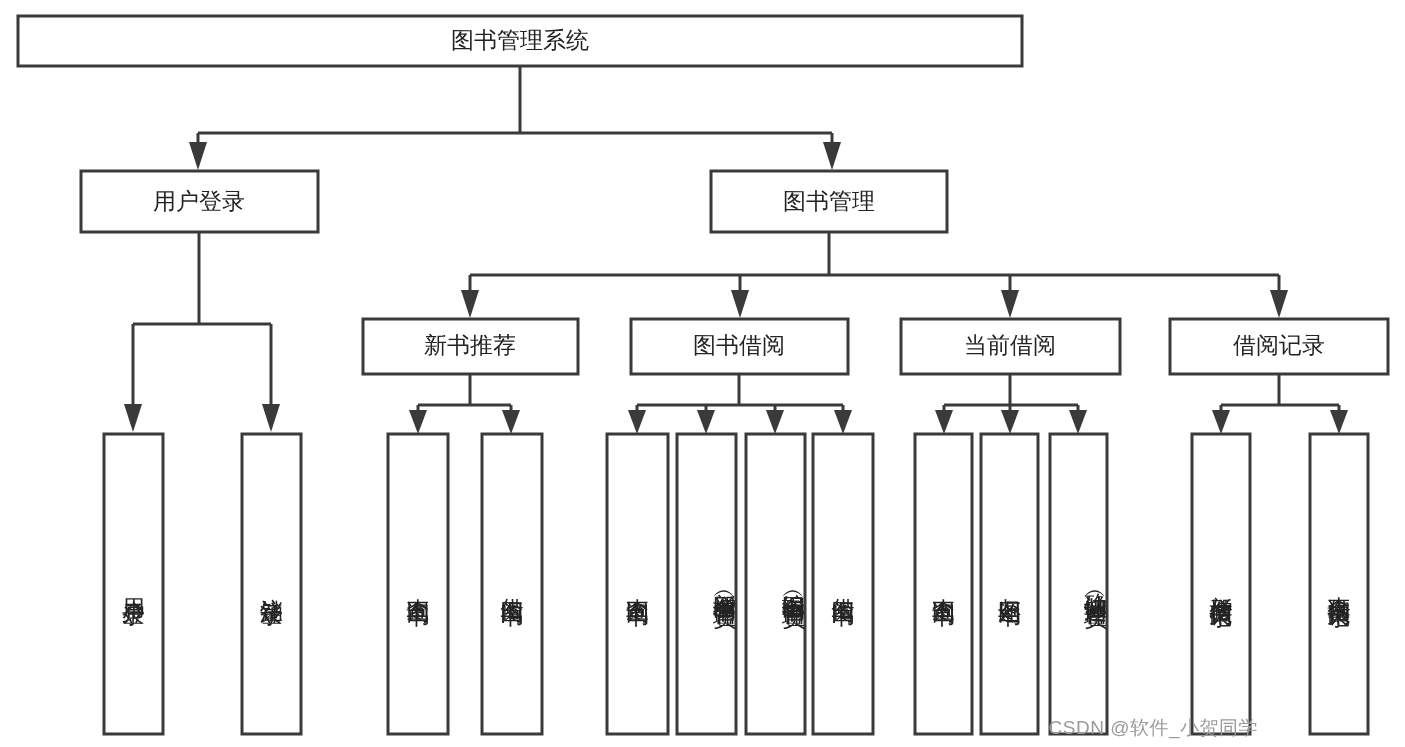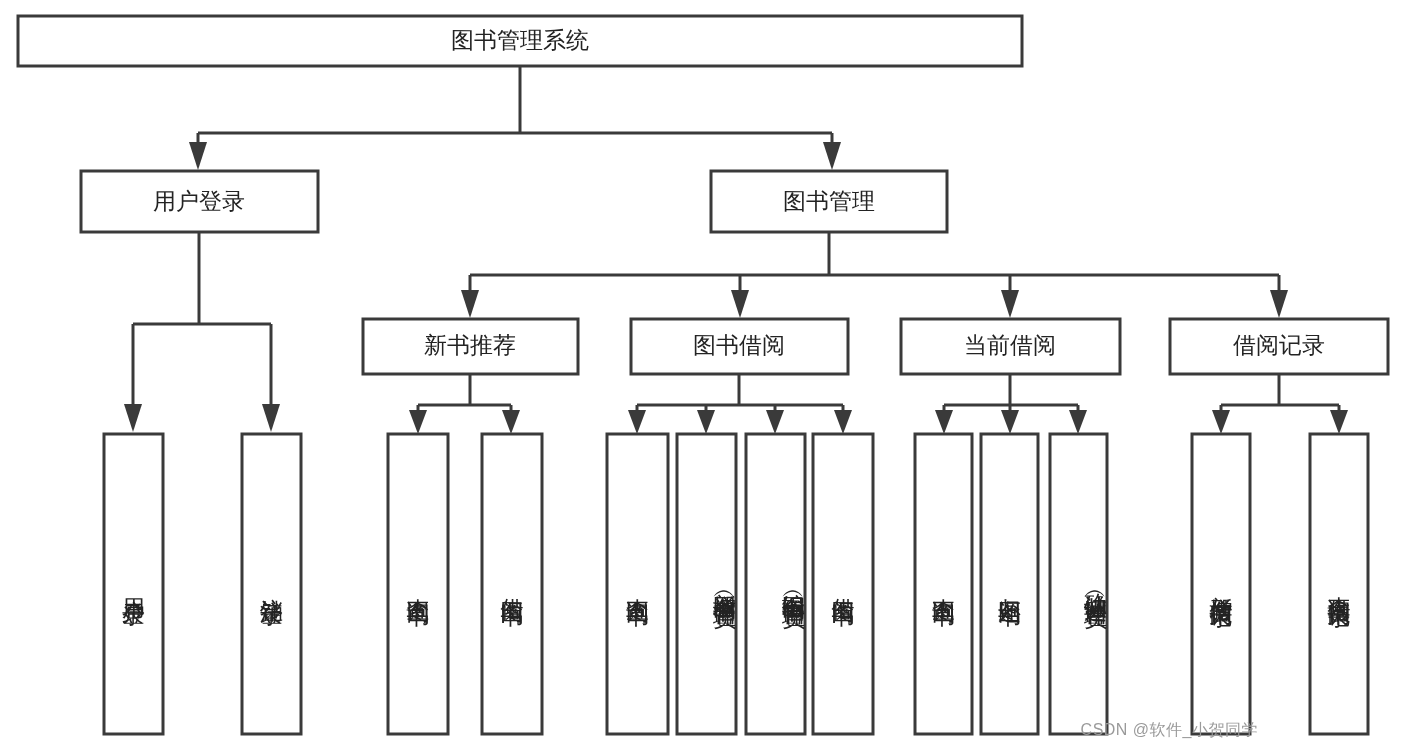--- a/index.html
+++ b/index.html
@@ -59,21 +59,21 @@
     line-height: 1;
     white-space: nowrap;
     text-align: center;
     pointer-events: none;
   }
   .watermark {
     position: absolute;
     right: 8px;
     bottom: 6px;
     font-family: "Liberation Sans", "DejaVu Sans", sans-serif;
-    font-size: 16px;
+    font-size: 19px;
     color: #9a9a9a;
     letter-spacing: 0.5px;
     white-space: nowrap;
   }
 </style>
 </head>
 <body>
 
 <div id="diagram-root">
 

